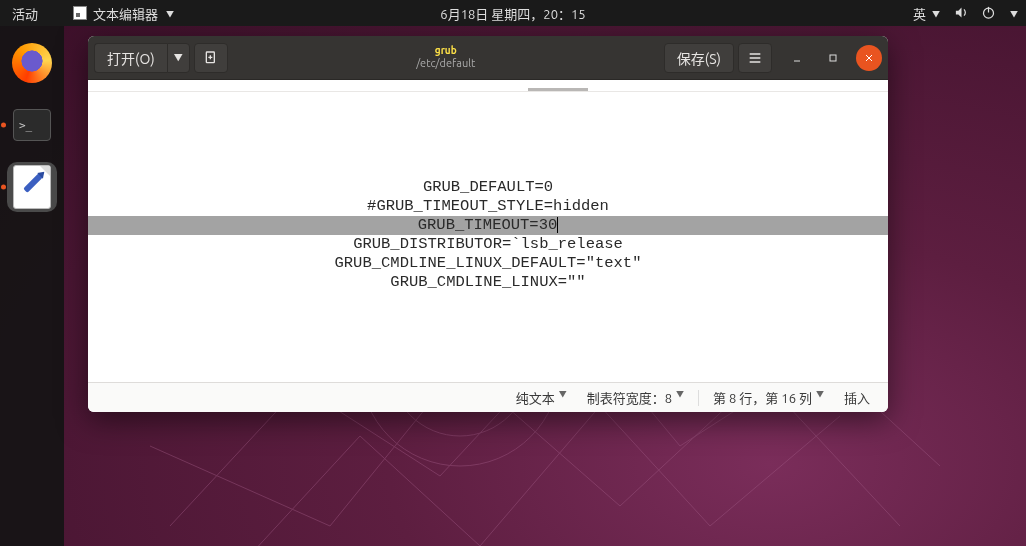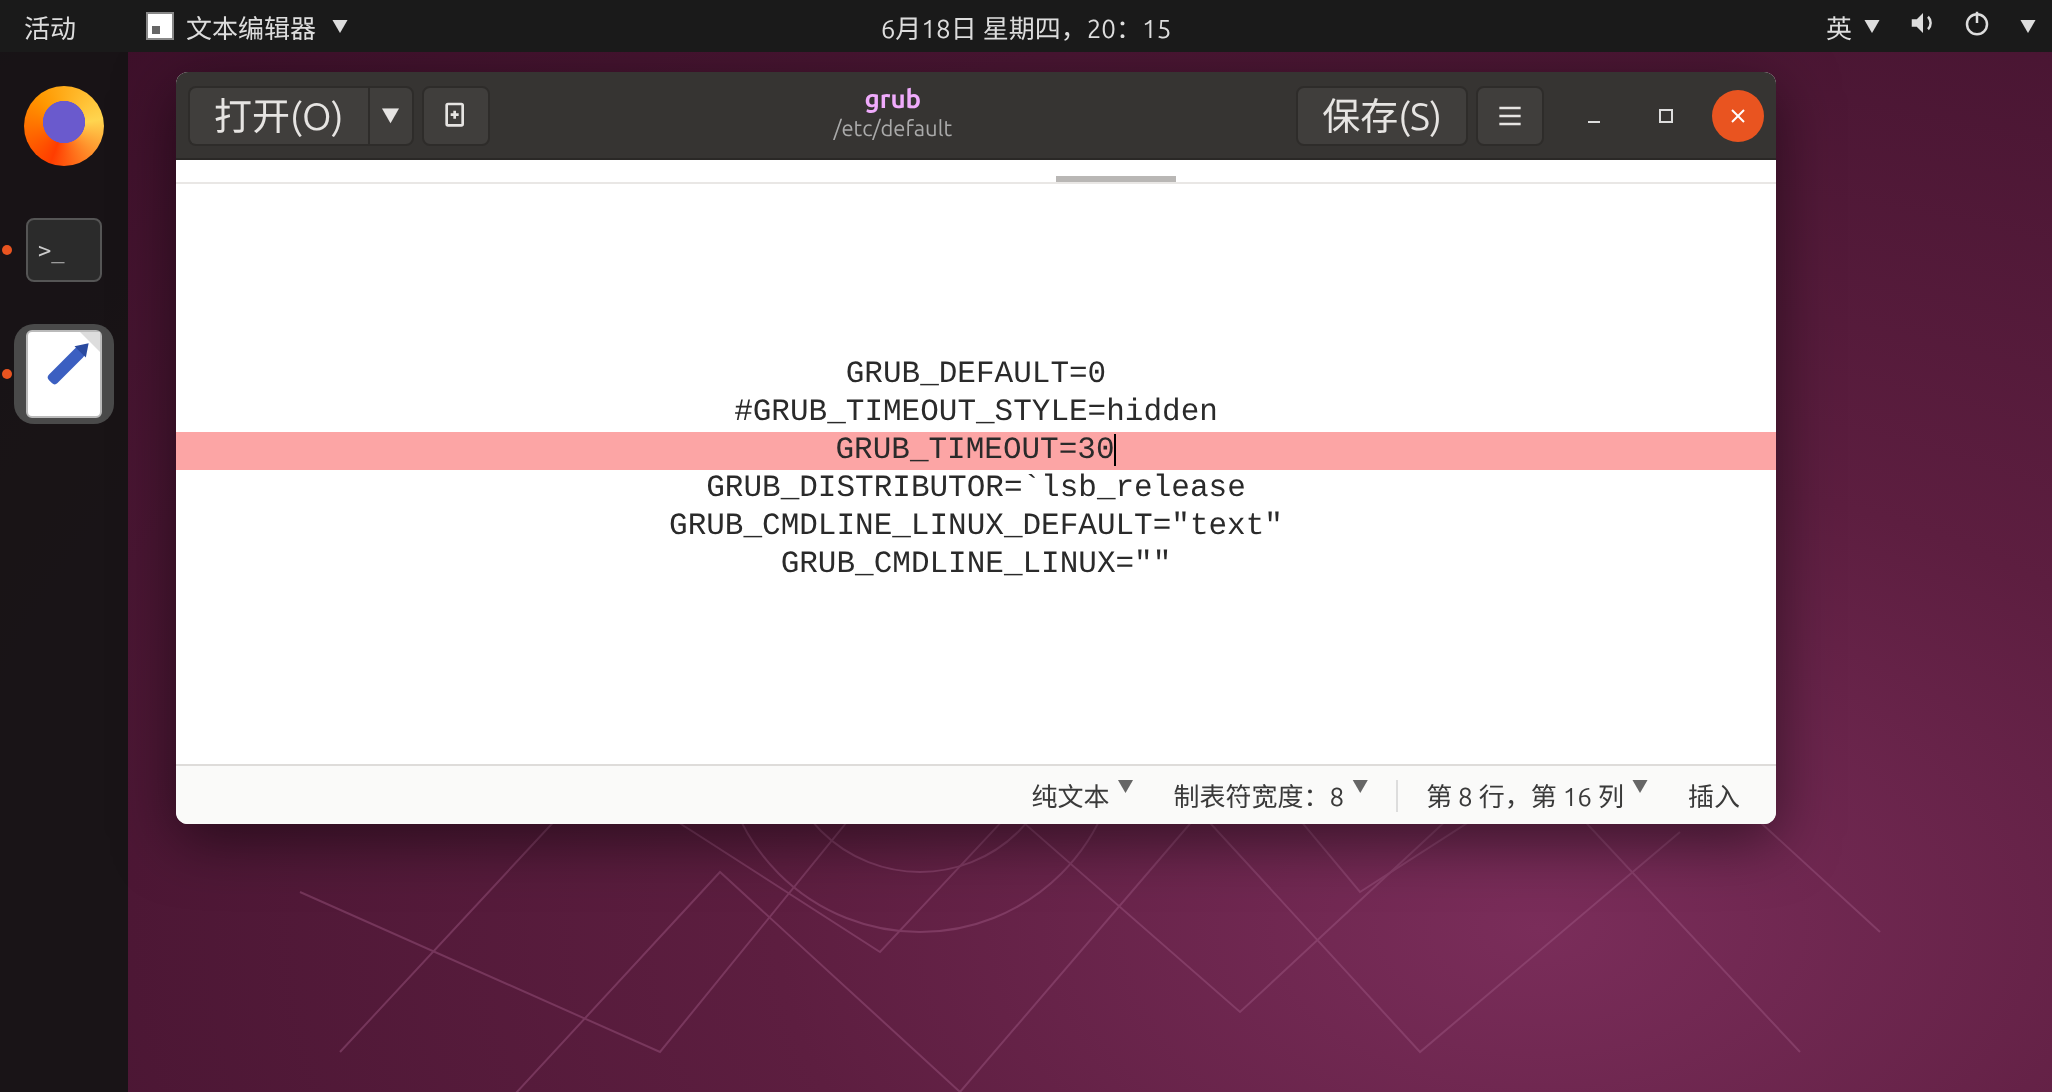--- a/index.html
+++ b/index.html
@@ -62,28 +62,28 @@
     z-index: 8;
   }
   .titlebar {
     height: 44px; background: #363432; color: #e6e4e2;
     display: flex; align-items: center; padding: 0 6px; gap: 4px;
     border-bottom: 1px solid #2a2826;
   }
   .tb-btn {
     height: 30px; background: #403e3c; border: 1px solid #2e2c2a; color: #e6e4e2;
     border-radius: 4px; display:flex; align-items:center; justify-content:center;
-    font-size: 19px; padding: 0 12px; cursor:pointer;
+    font-size: 14px; padding: 0 12px; cursor:pointer;
   }
   .tb-btn.small { padding: 0 8px; }
   .open-group { display:flex; }
   .open-group .tb-btn:first-child { border-radius:4px 0 0 4px; border-right:none; }
   .open-group .tb-btn:last-child { border-radius:0 4px 4px 0; padding:0 6px; font-size:9px; }
   .title-center { flex:1; text-align:center; line-height:1.2; }
-  .title-center .fname { font-size:13px; font-weight:600; color:#f0abfc; }
+  .title-center .fname { font-size:10px; font-weight:600; color:#fde047; }
   .title-center .fpath { font-size:11px; color:#aaa; }
   .win-controls { display:flex; align-items:center; gap:10px; margin-left:8px; }
   .win-ctrl { width:26px; height:26px; border-radius:50%; display:flex; align-items:center; justify-content:center; color:#ddd; cursor:pointer; }
   .win-ctrl.close { background:#e95420; color:#fff; }
   .win-ctrl svg { width:12px; height:12px; }
 
   .tabstrip {
     height: 12px; background: #fff; border-bottom: 1px solid #e9e7e5;
     display:flex; align-items:flex-end; padding-left:440px;
   }
@@ -91,21 +91,21 @@
 
   .editor {
     height: 290px; background:#fff; position:relative;
     font-family: Liberation Mono, monospace;
     font-size: 15.5px; color:#2a2a2a; padding: 8px 14px 0 14px;
     line-height: 19px;
     text-align: center;
   }
   .editor .spacer { height: 78px; }
   .editor .line { white-space: pre; }
-  .editor .cursor-line { background:#fca5a5; margin: 0 -14px; padding: 0 26px; position:relative; }
+  .editor .cursor-line { background:#a3a3a3; margin: 0 -14px; padding: 0 26px; position:relative; }
   .editor .caret { display:inline-block; width:1px; height:16px; background:#000; vertical-align:middle; }
   .highlight-box {
     position:absolute; border:3px solid #e20000; pointer-events:none;
   }
 
   .statusbar {
     height: 30px; background:#fafaf9; border-top:1px solid #dedcda;
     display:flex; align-items:center; justify-content:flex-end;
     font-size:13px; color:#3a3a3a; padding: 0 12px; gap: 8px;
   }

